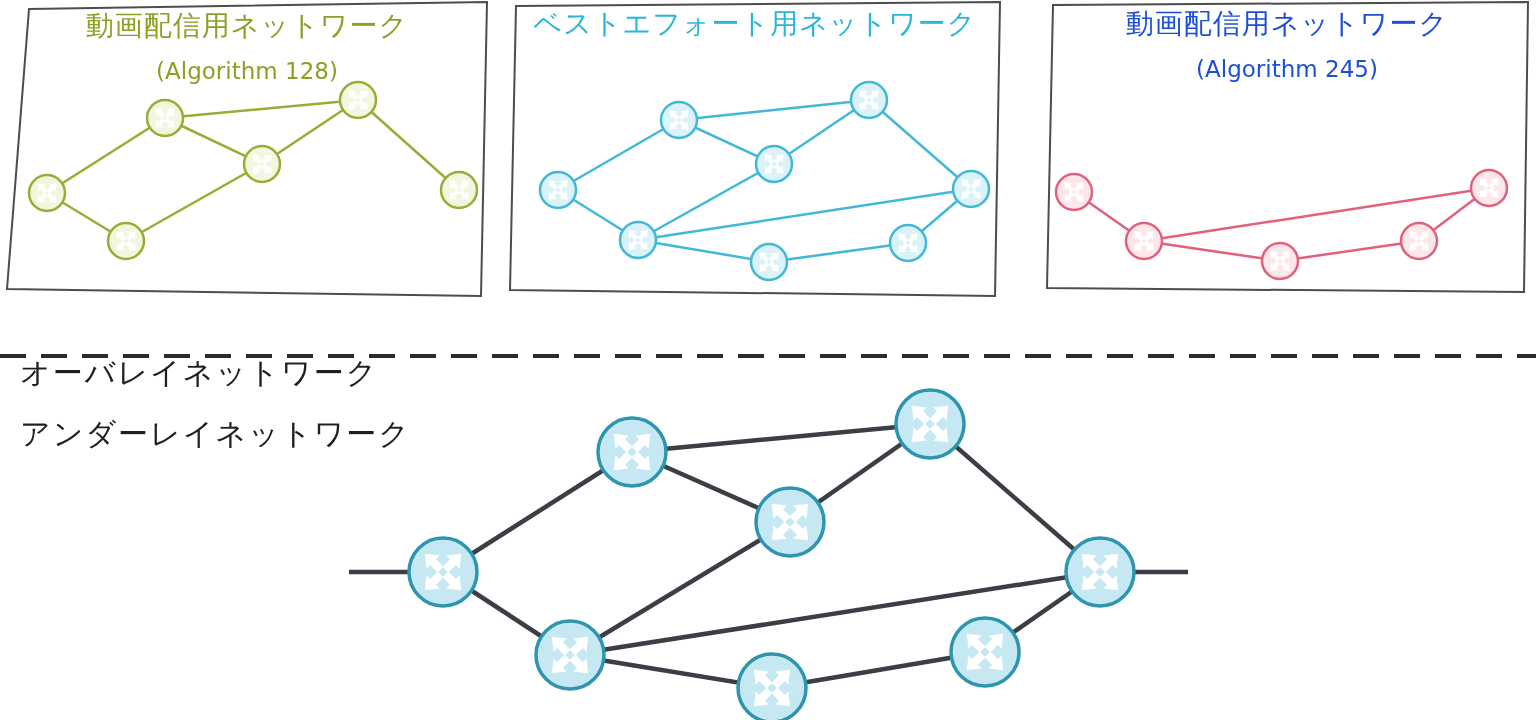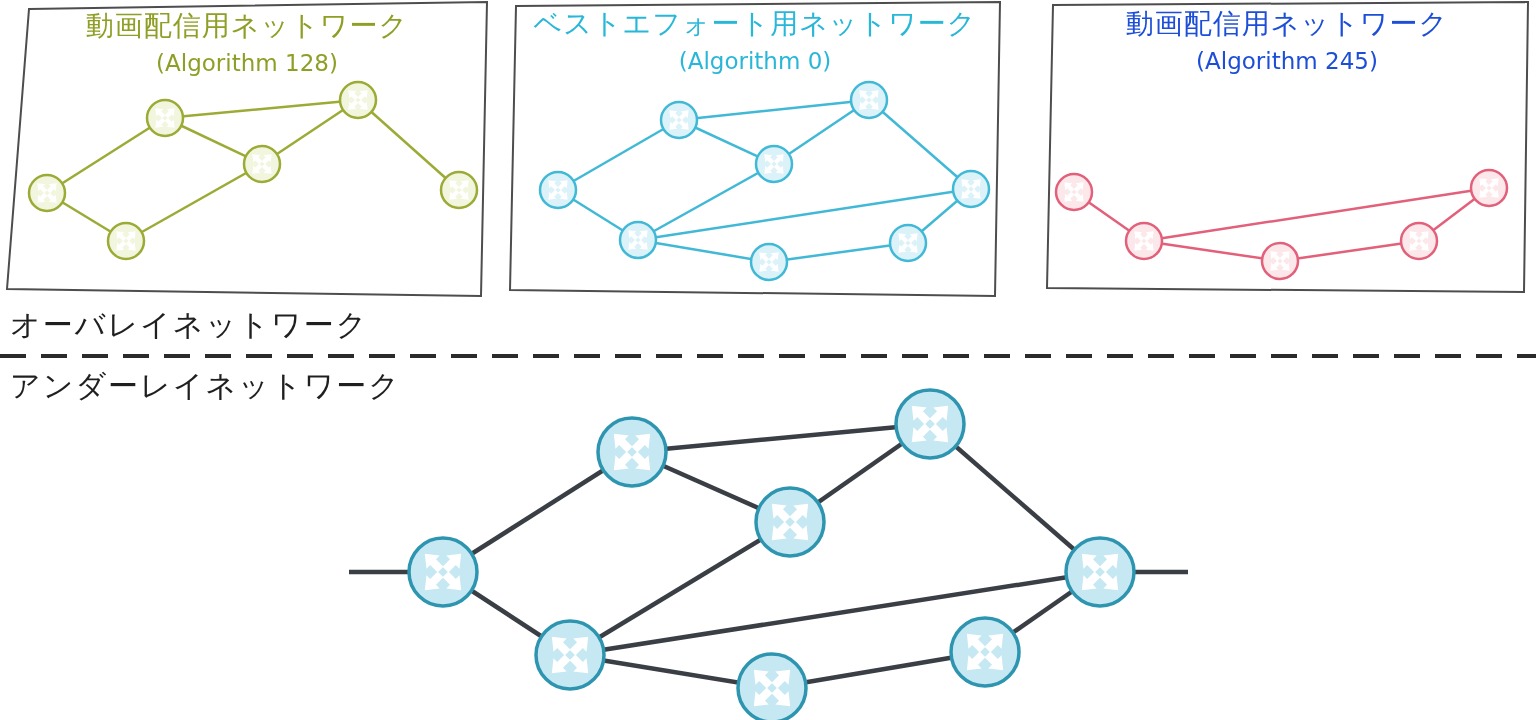--- a/index.html
+++ b/index.html
@@ -27,29 +27,30 @@
     text-align: center;
     pointer-events: none;
     line-height: 1.15;
   }
   .panel-title .t {
     font-size: 28px;
     letter-spacing: 1px;
   }
   .panel-title .s {
     font-size: 23px;
-    margin-top: 8px;
+    margin-top: 16px;
   }
   .layer-label {
     position: absolute;
-    left: 10px;
+    left: 20px;
     font-size: 30px;
     color: #1f1f1f;
     letter-spacing: 2px;
     pointer-events: none;
+    margin-top: 48px;
   }
   #overlay-label { top: 305px; }
   #underlay-label { top: 366px; text-align: right; }
 </style>
 </head>
 <body>
 
 <div id="stage">
 
   <svg id="diagram" viewBox="0 0 1536 720" xmlns="http://www.w3.org/2000/svg">
@@ -167,21 +168,20 @@
       </g>
     </svg>
 
   <div class="panel-title" style="left: 8px; top: 10px; width: 478px; color: rgb(143, 158, 37);">
     <div class="t">動画配信用ネットワーク</div>
     <div class="s">(Algorithm 128)</div>
   </div>
 
   <div class="panel-title" style="left: 511px; top: 8px; width: 488px; color: rgb(41, 183, 216);">
     <div class="t">ベストエフォート用ネットワーク</div>
-    <div class="s">(Algorithm 0)</div>
   </div>
 
   <div class="panel-title" style="left: 1048px; top: 8px; width: 478px; color: #1d4ed8;">
     <div class="t">動画配信用ネットワーク</div>
     <div class="s">(Algorithm 245)</div>
   </div>
 
   <div class="layer-label" id="overlay-label">オーバレイネットワーク</div>
   <div class="layer-label" id="underlay-label">アンダーレイネットワーク</div>
 

